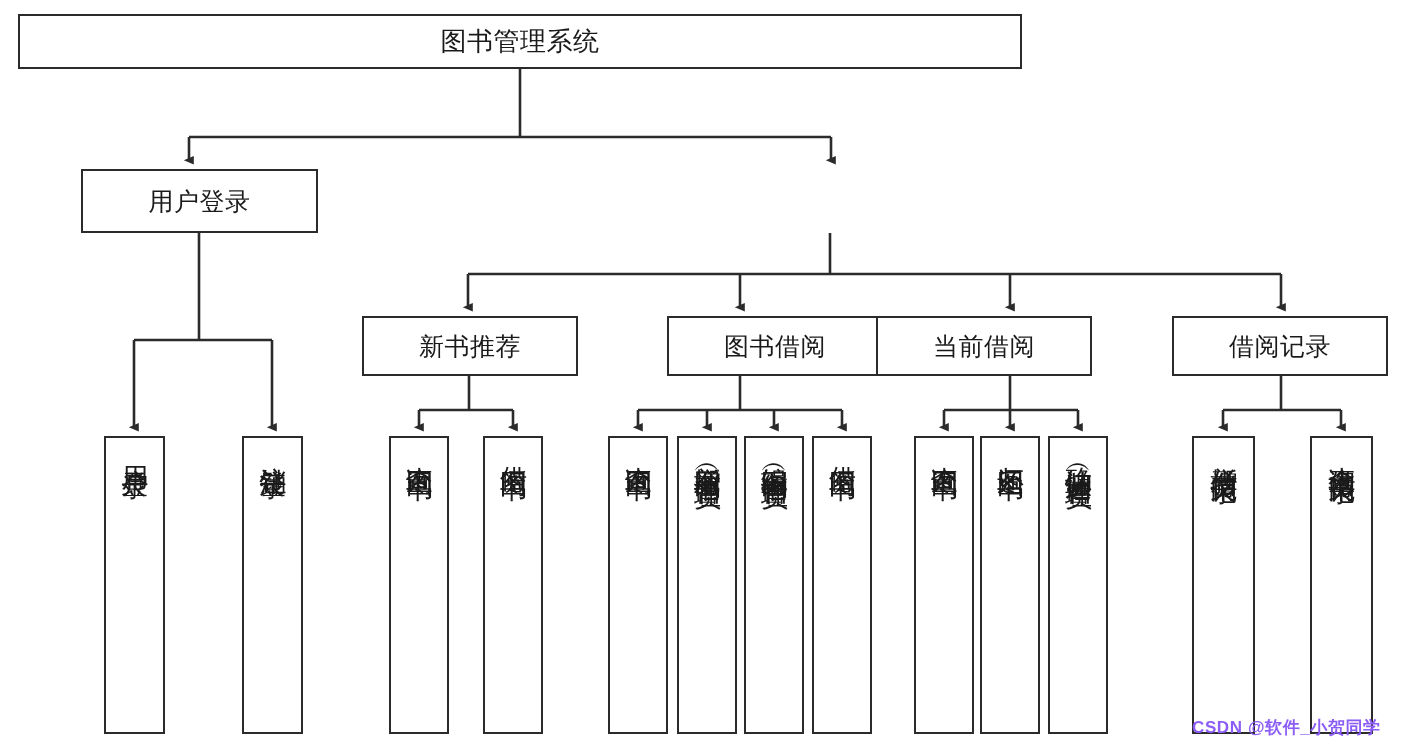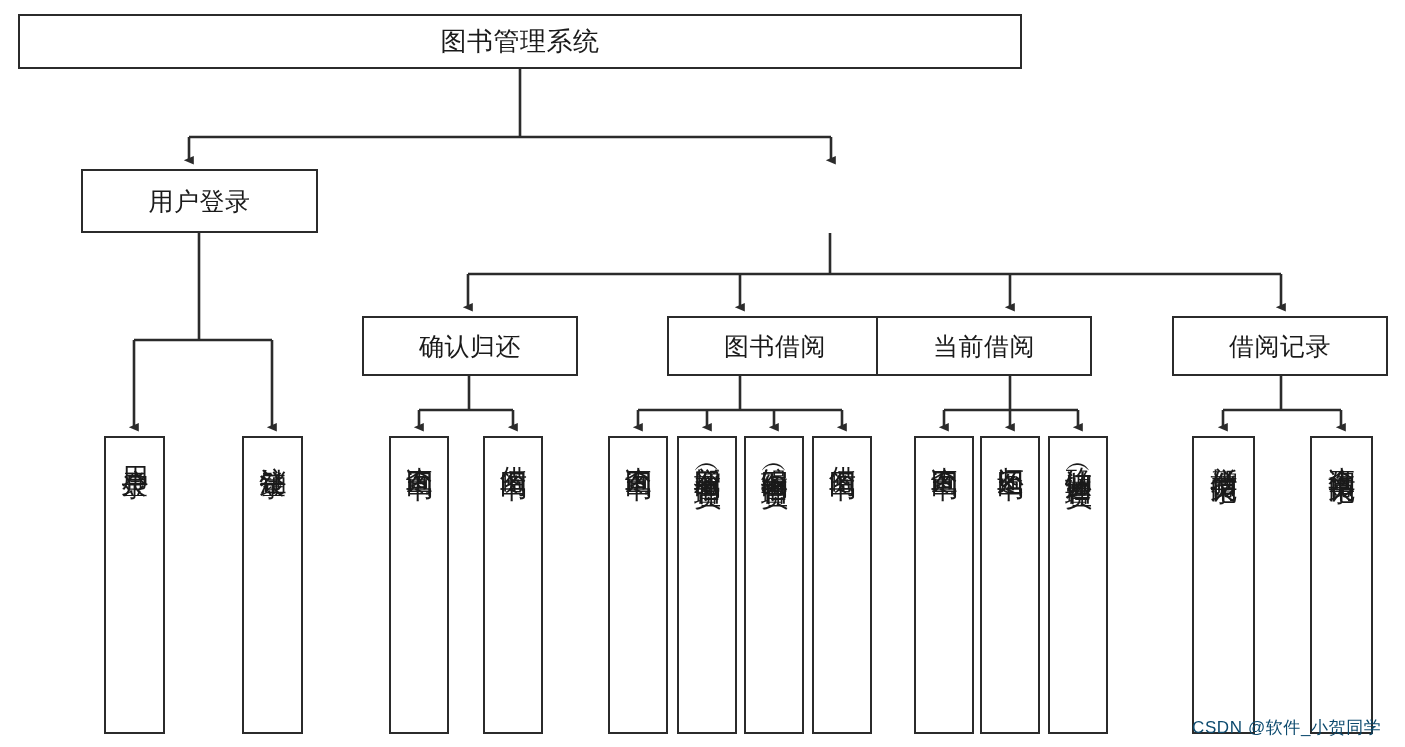--- a/index.html
+++ b/index.html
@@ -63,26 +63,27 @@
   .node-v .node-label {
     writing-mode: vertical-rl;
     text-orientation: upright;
     font-size: 27px;
     line-height: 1.0;
     letter-spacing: 2.5px;
     white-space: nowrap;
   }
   .watermark {
     position: absolute;
-    color: #0c4a6e;
+    color: #8b5cf6;
     font-size: 17px;
     letter-spacing: 0.6px;
     white-space: nowrap;
     pointer-events: none;
     user-select: none;
+    font-weight: bold;
   }
 </style>
 </head>
 <body>
 
 <div id="diagram-root">
 
   <svg class="tree-canvas" viewBox="0 0 1405 747">
     <defs>
       <marker id="arrowhead" markerWidth="11" markerHeight="11" refX="4.6" refY="5.2" orient="auto" markerUnits="userSpaceOnUse">
@@ -152,21 +153,21 @@
 
   <div class="node-box node-h node-root" style="left:18px; top:14px; width:1004px; height:55px;">
     <span class="node-label">图书管理系统</span>
   </div>
 
   <div class="node-box node-h" style="left:81px; top:169px; width:237px; height:64px;">
     <span class="node-label">用户登录</span>
   </div>
 
   <div class="node-box node-h" style="left:362px; top:316px; width:216px; height:60px;">
-    <span class="node-label">确认归还</span>
+    <span class="node-label">新书推荐</span>
   </div>
   <div class="node-box node-h" style="left:667px; top:316px; width:216px; height:60px;">
     <span class="node-label">图书借阅</span>
   </div>
   <div class="node-box node-h" style="left:876px; top:316px; width:216px; height:60px;">
     <span class="node-label">当前借阅</span>
   </div>
   <div class="node-box node-h" style="left:1172px; top:316px; width:216px; height:60px;">
     <span class="node-label">借阅记录</span>
   </div>

